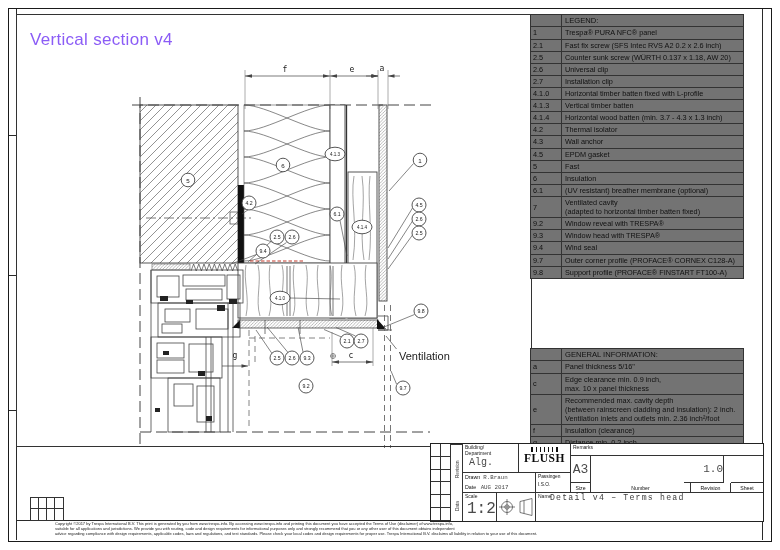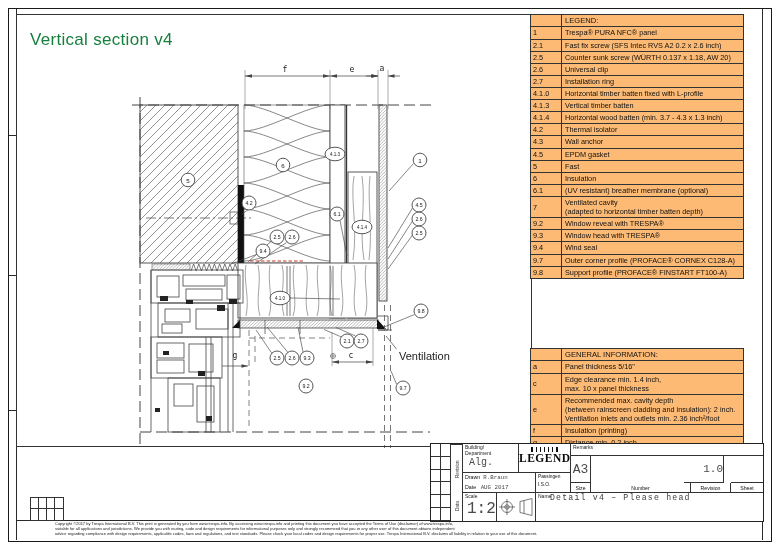--- a/index.html
+++ b/index.html
@@ -2,24 +2,24 @@
 <html><head>
 <meta charset="utf-8">
 <style>
   html,body{margin:0;padding:0;background:#e8e8e8;}
   #stage{position:relative;width:780px;height:550px;background:#fff;overflow:hidden;
          font-family:"Liberation Sans",sans-serif;color:#111;}
   .abs{position:absolute;}
   #outer-border{left:8px;top:8px;width:762px;height:532px;border:1.8px solid #1a1a1a;}
   .frame-line{background:#2a2a2a;}
   #section-box{left:16px;top:14px;width:514px;height:431px;border:1px solid #333;}
-  #page-title{left:30px;top:30px;font-size:17px;letter-spacing:.3px;color:#15803d;}
+  #page-title{left:30px;top:30px;font-size:17px;letter-spacing:.3px;color:#8b5cf6;}
   
   table.tbl{position:absolute;border-collapse:collapse;table-layout:fixed;
-            font-size:7.3px;line-height:1.25;color:#111;background:#fdba74;}
+            font-size:7.3px;line-height:1.25;color:#111;background:#737373;}
   table.tbl td{border:0.9px solid #333;padding:1px 3px;vertical-align:middle;white-space:pre-line;}
   table.tbl{border:1.4px solid #222;}
   table.tbl td.k{width:26px;padding:1px 2px;}
   table.tbl td.hdr{font-size:7.6px;}
   #legend-table{left:530px;top:14px;width:214px;}
   #geninfo-table{left:530px;top:348px;width:214px;}
   
   #title-block{left:430px;top:443px;width:332px;height:77px;border:1.3px solid #222;background:#fff;}
   .tb-cell{position:absolute;box-sizing:border-box;border-right:0.9px solid #333;border-bottom:0.9px solid #333;}
   .tb-lab{font-size:5px;color:#222;line-height:1.15;padding:1px 0 0 2px;white-space:pre-line;}
@@ -304,21 +304,21 @@
     <tr>
           <td class="k">2.5</td>
           <td>Counter sunk screw (WÜRTH 0.137 x 1.18, AW 20)</td>
         </tr>
     <tr>
           <td class="k">2.6</td>
           <td>Universal clip</td>
         </tr>
     <tr>
           <td class="k">2.7</td>
-          <td>Installation ring</td>
+          <td>Installation clip</td>
         </tr>
     <tr>
           <td class="k">4.1.0</td>
           <td>Horizontal timber batten fixed with L-profile</td>
         </tr>
     <tr>
           <td class="k">4.1.3</td>
           <td>Vertical timber batten</td>
         </tr>
     <tr>
@@ -345,21 +345,21 @@
           <td class="k">6</td>
           <td>Insulation</td>
         </tr>
     <tr>
           <td class="k">6.1</td>
           <td>(UV resistant) breather membrane (optional)</td>
         </tr>
     <tr>
           <td class="k">7</td>
           <td>Ventilated cavity
-(adapted to horizontal timber batten depth)</td>
+(adapted to horizontal timber batten fixed)</td>
         </tr>
     <tr>
           <td class="k">9.2</td>
           <td>Window reveal with TRESPA®</td>
         </tr>
     <tr>
           <td class="k">9.3</td>
           <td>Window head with TRESPA®</td>
         </tr>
     <tr>
@@ -382,32 +382,32 @@
         <tr>
           <td class="k"></td>
           <td class="hdr">GENERAL INFORMATION:</td>
         </tr>
     <tr>
           <td class="k">a</td>
           <td>Panel thickness 5/16"</td>
         </tr>
     <tr>
           <td class="k">c</td>
-          <td>Edge clearance min. 1.4 inch,
+          <td>Edge clearance min. 0.9 inch,
 max. 10 x panel thickness</td>
         </tr>
     <tr>
           <td class="k">e</td>
           <td>Recommended max. cavity depth
 (between rainscreen cladding and insulation): 2 inch.
 Ventilation inlets and outlets min. 2.36 inch²/foot</td>
         </tr>
     <tr>
           <td class="k">f</td>
-          <td>Insulation (printing)</td>
+          <td>Insulation (clearance)</td>
         </tr>
     <tr>
           <td class="k">g</td>
           <td>Distance min. 0.2 inch</td>
         </tr>
   </tbody>
     </table>
 
   <div class="abs" id="title-block">
     <div class="abs" id="tb-minigrid">
@@ -437,21 +437,21 @@
     <div class="tb-cell" style="left:88px;top:0;width:52px;height:29px;">
       <div class="logo-bars">
           <i></i>
           <i></i>
           <i></i>
           <i></i>
           <i></i>
           <i></i>
           <i></i>
         </div>
-      <div class="logo-text">LEGEND</div>
+      <div class="logo-text">FLUSH</div>
     </div>
     <div class="tb-cell" style="left:140px;top:0;width:192px;height:12px;border-right:none;">
       <div class="tb-lab">Remarks</div>
     </div>
 
     <div class="tb-cell cad" style="left:140px;top:12px;width:20px;height:27px;font-size:13px;display:flex;align-items:center;justify-content:center;">
         <span>A3</span>
       </div>
     <div class="tb-cell cad" style="left:253px;top:12px;width:40px;height:27px;font-size:11px;display:flex;align-items:center;justify-content:flex-end;">
         <span>1.0</span>
@@ -483,21 +483,21 @@
             <circle cx="9" cy="12" r="2.2"></circle>
           <path d="M1,12 H17 M9,4 V20"></path>
           <polygon points="22,6.5 34,3.5 34,20.5 22,17.5"></polygon>
           <path d="M26,5.6 V18.4"></path>
         </g>
       </svg>
     </div>
     <div class="tb-cell" style="left:105px;top:49px;width:227px;height:28px;border-right:none;border-bottom:none;">
       <span class="tb-lab" style="position:absolute;left:0;top:0;">Name</span>
       <div class="cad" style="font-size:8.2px;line-height:8.8px;letter-spacing:1.2px;padding:1px 0 0 14px;color:#3d3d3d;">
-        <div>Detail v4 – Please head</div>
+        <div>Detail v4 – Terms head</div>
       </div>
     </div>
   </div>
 
   <div class="abs" style="left:30px;top:497px;width:32px;height:22px;border:0.9px solid #333;display:grid;grid-template-columns:repeat(4,1fr);grid-template-rows:1fr 1fr;">
     <div style="border-right:0.8px solid #333;border-bottom:0.8px solid #333;"></div>
     <div style="border-right:0.8px solid #333;border-bottom:0.8px solid #333;"></div>
     <div style="border-right:0.8px solid #333;border-bottom:0.8px solid #333;"></div>
     <div style="border-bottom:0.8px solid #333;"></div>
     <div style="border-right:0.8px solid #333;"></div>

